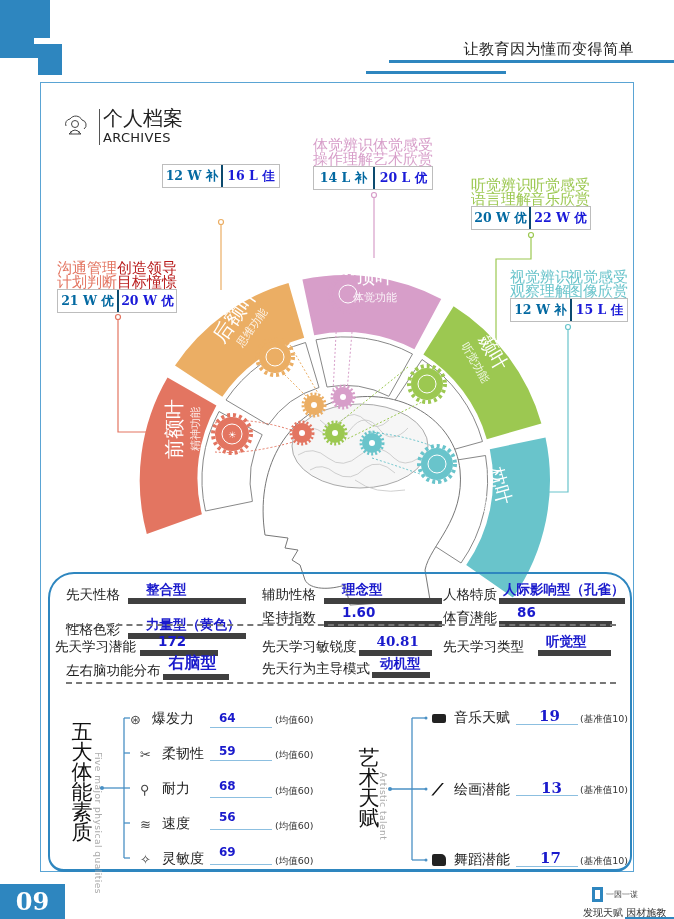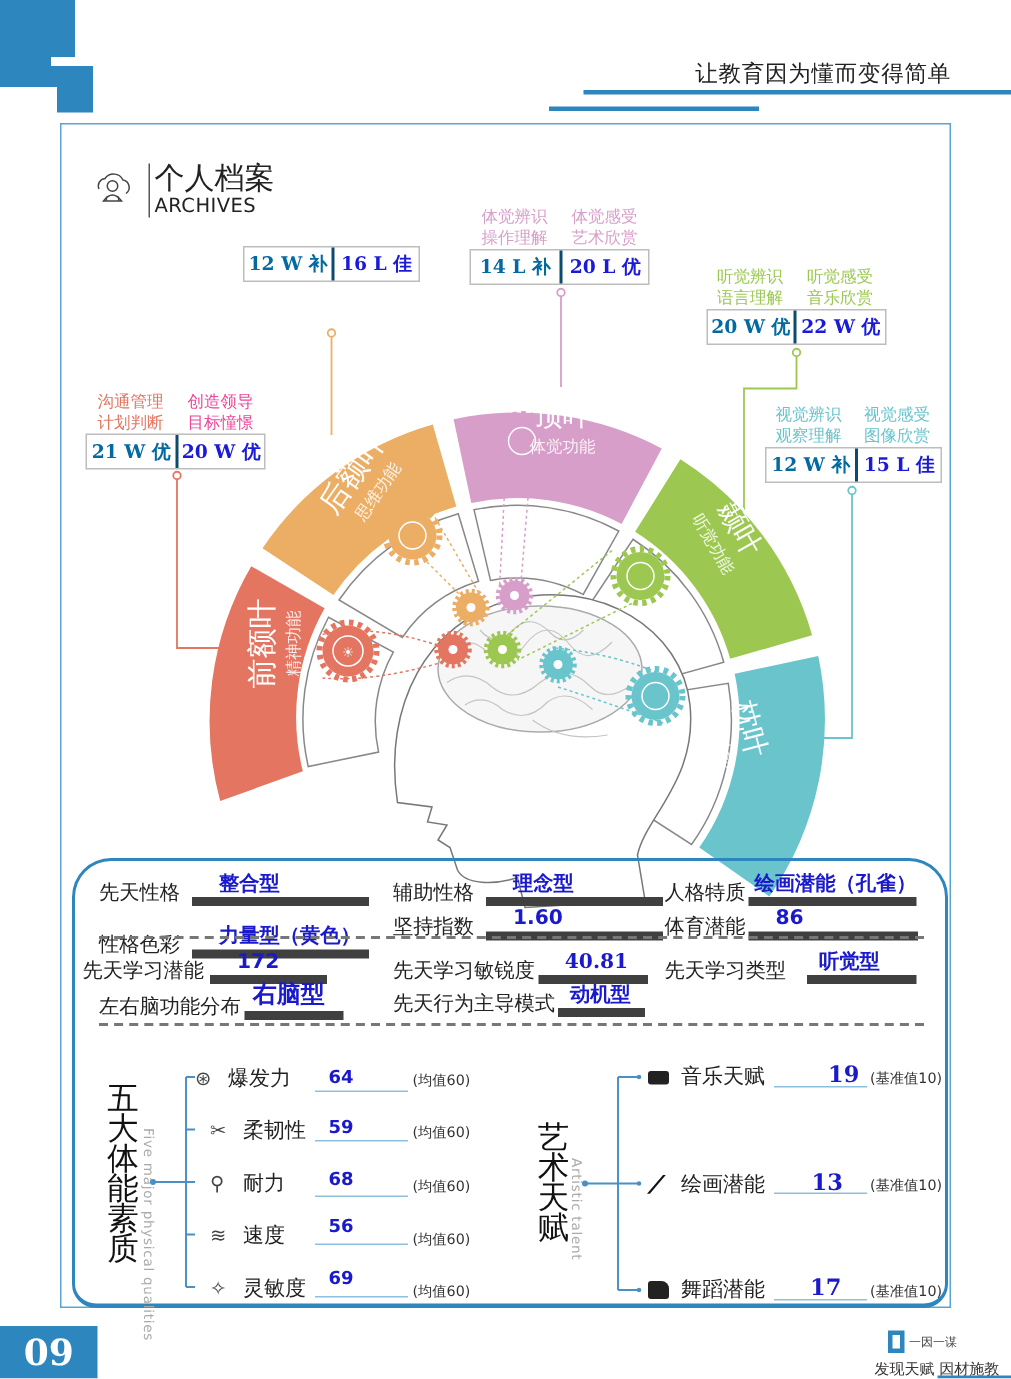--- a/index.html
+++ b/index.html
@@ -9,21 +9,21 @@
   .corner-b{left:38px;top:44px;width:24px;height:31px;background:#2e86bf;}
   .corner-gap{left:34px;top:38px;width:20px;height:6px;background:#fff;}
   .slogan{right:40px;top:40px;font-size:15px;color:#222;letter-spacing:0.5px;}
   .slogan-line1{left:389px;top:60px;width:285px;height:3px;background:#2e86bf;}
   .slogan-line2{left:366px;top:71px;width:140px;height:3px;background:#2e86bf;}
   .frame{left:40px;top:82px;width:594px;height:790px;border:1.5px solid #5aa4d4;box-sizing:border-box;}
   .arch-title{left:103px;top:107px;font-size:20px;color:#222;line-height:22px;}
   .arch-sub{left:103px;top:130px;font-size:13px;color:#222;letter-spacing:0.3px;}
   .arch-bar{left:99px;top:109px;width:1px;height:36px;background:#555;}
   .arch-icon{left:60px;top:110px;width:30px;height:30px;}
-  .lab{font-size:11px;line-height:14px;text-align:center;white-space:nowrap;}
+  .lab{font-size:15px;line-height:14px;text-align:center;white-space:nowrap;}
   .box{height:24px;border:1px solid #bdbdbd;display:flex;background:#fff;box-sizing:border-box;}
   .box span{display:flex;align-items:center;justify-content:center;font-family:"DejaVu Serif","Liberation Serif",serif;font-weight:bold;font-size:12.5px;}
   .box .l{color:#0369a1;border-right:2px solid #0c4a6e;}
   .box .r{color:#1a1ad8;}
   .info{left:48px;top:572px;width:584px;height:300px;border:2px solid #2e86bf;border-radius:26px 26px 16px 16px;box-sizing:border-box;border-bottom:3px solid #2e86bf;}
   .row{position:absolute;font-size:13.5px;color:#222;display:flex;align-items:flex-end;}
   .row .k{white-space:nowrap;}
   .row .v{display:inline-block;border-bottom:6px solid #404040;color:#1a1acc;font-weight:bold;padding-left:18px;height:18px;line-height:18px;font-size:13.5px;white-space:nowrap;}
   .dash{position:absolute;left:66px;width:550px;border-top:2px dashed #777;height:0;}
   .vtitle{position:absolute;font-size:21px;color:#111;line-height:20px;width:22px;text-align:center;}
@@ -196,21 +196,21 @@
 </div>
 <div class="abs" style="left:447px;top:468px;width:90px;height:40px;transform:rotate(-105deg);display:flex;flex-direction:column-reverse;align-items:center;justify-content:center;color:#fff;">
   <div style="font-size:19px;white-space:nowrap;transform:rotate(180deg)">枕叶</div>
   <div style="font-size:11px;white-space:nowrap;opacity:0.85;transform:rotate(180deg)">视觉功能</div>
 </div>
 
 <div class="abs" style="left:57px;top:261px;width:120px;">
   <div style="display:flex;">
     <div class="lab" style="width:60px;color:#e37561;white-space:pre">沟通管理
 计划判断</div>
-    <div class="lab" style="width:60px;color:#ec4899;white-space:pre">创造领导
+    <div class="lab" style="width:60px;color:#b91c1c;white-space:pre">创造领导
 目标憧憬</div>
   </div>
   <div class="box" style="width:120px;">
     <span class="l" style="width:61px">21 W 优</span>
     <span class="r" style="width:59px">20 W 优</span>
   </div>
 </div>
 
 <div class="abs" style="left:162px;top:164px;width:118px;">
   <div class="box" style="width:118px;">
@@ -263,21 +263,21 @@
 <div class="row" style="left:66px;top:580px;">
   <span class="k">先天性格</span>
   <span class="v" style="width:100px;margin-left:8px">整合型</span>
 </div>
 <div class="row" style="left:262px;top:580px;">
   <span class="k">辅助性格</span>
   <span class="v" style="width:100px;margin-left:8px">理念型</span>
 </div>
 <div class="row" style="left:443px;top:580px;">
   <span class="k">人格特质</span>
-  <span class="v" style="padding-left:4px;margin-left:2px">绘画潜能（孔雀）</span>
+  <span class="v" style="padding-left:4px;margin-left:2px">人际影响型（孔雀）</span>
 </div>
 <div class="row" style="left:66px;top:615px;">
   <span class="k">性格色彩</span>
   <span class="v" style="width:100px;margin-left:8px">力量型（黄色）</span>
 </div>
 <div class="row" style="left:262px;top:603px;">
   <span class="k">坚持指数</span>
   <span class="v" style="width:100px;margin-left:8px">1.60</span>
 </div>
 <div class="row" style="left:443px;top:603px;">
@@ -377,21 +377,21 @@
   <circle cx="2" cy="74" r="2" fill="#4a90c4"></circle>
   <circle cx="38" cy="3" r="1.5" fill="#4a90c4"></circle>
   <circle cx="38" cy="74" r="1.5" fill="#4a90c4"></circle>
   <circle cx="38" cy="145" r="1.5" fill="#4a90c4"></circle>
 </svg>
 
 <div class="item" style="left:432px;top:709px;">
   <span style="display:inline-block;width:14px;height:9px;background:#222;border-radius:2px;margin-right:8px"></span>
   <span>音乐天赋</span>
 </div>
-<div class="num-lg" style="left:552px;top:707px;">19</div>
+<div class="num-lg" style="left:539px;top:707px;">19</div>
 <div class="uline" style="left:516px;top:724px;width:62px;"></div>
 <div class="note" style="left:580px;top:713px;">(基准值10)</div>
 
 <div class="item" style="left:432px;top:780px;">
   <span style="font-size:16px;width:22px;color:#111;font-weight:bold">⟋</span>
   <span>绘画潜能</span>
 </div>
 <div class="num-lg" style="left:541px;top:779px;">13</div>
 <div class="uline" style="left:516px;top:795px;width:62px;"></div>
 <div class="note" style="left:580px;top:784px;">(基准值10)</div>

